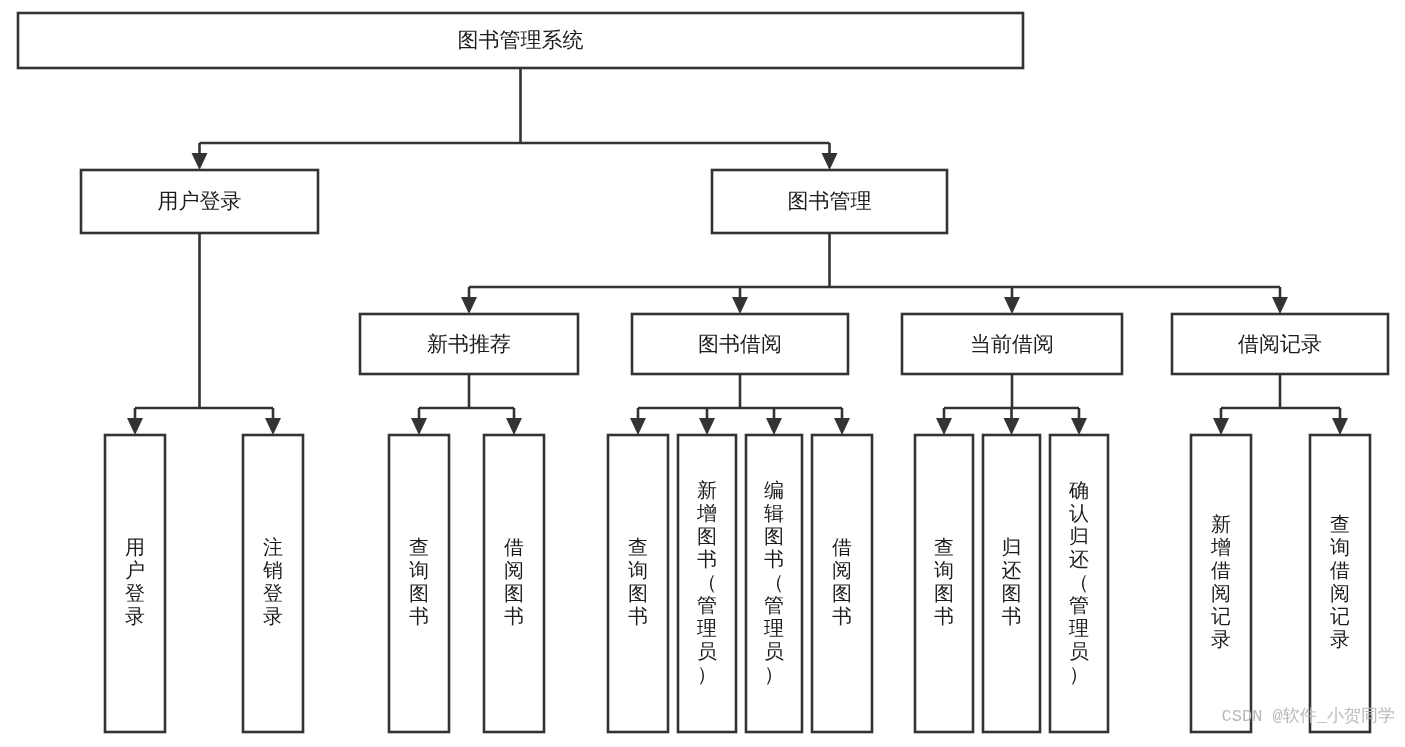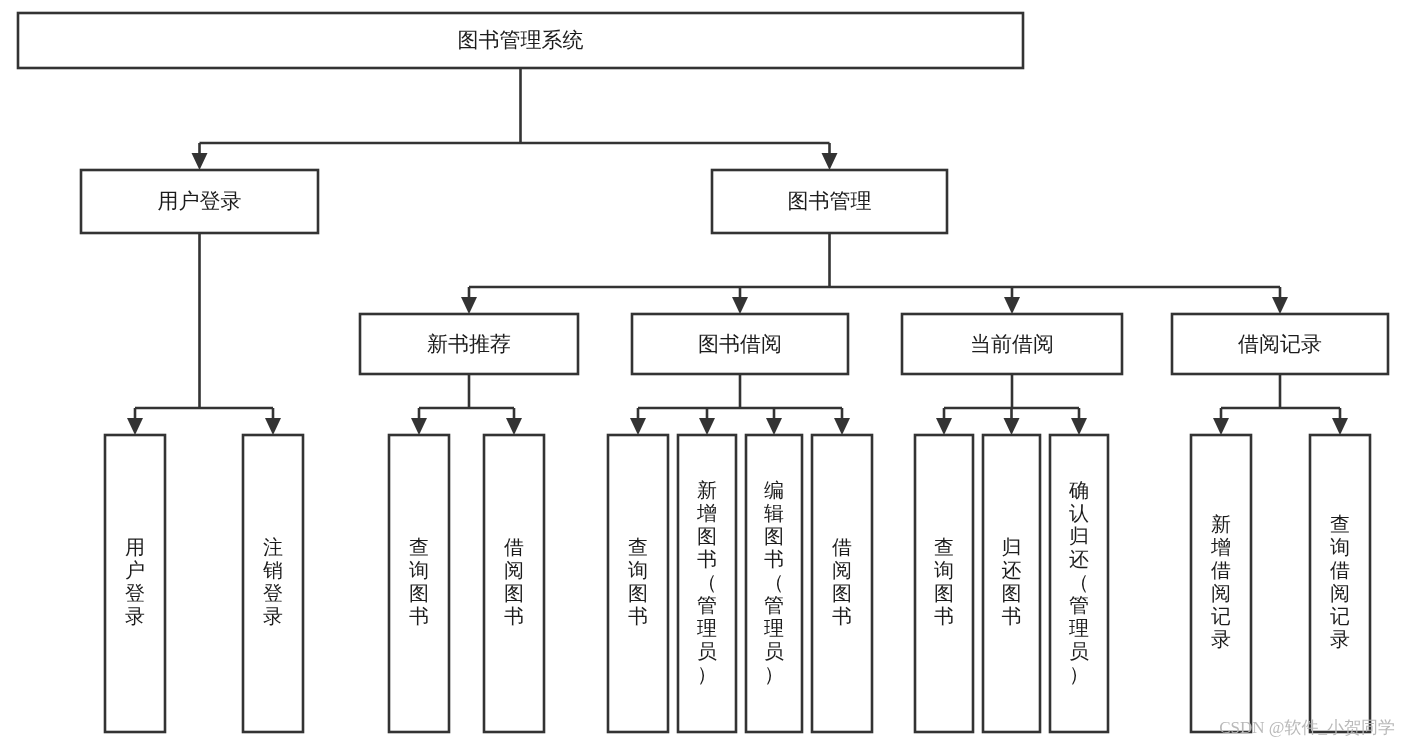--- a/index.html
+++ b/index.html
@@ -49,22 +49,22 @@
   }
   .label-h {
     font-size: 21px;
   }
   .label-v {
     font-size: 20px;
   }
   .watermark {
     position: absolute;
     right: 10px;
-    bottom: 8px;
-    font-family: Liberation Serif, serif;
+    bottom: 20px;
+    font-family: Liberation Mono, monospace;
     font-size: 17px;
     color: #b9b9b9;
     white-space: nowrap;
     pointer-events: none;
     user-select: none;
   }
 </style>
 </head>
 <body>
 

